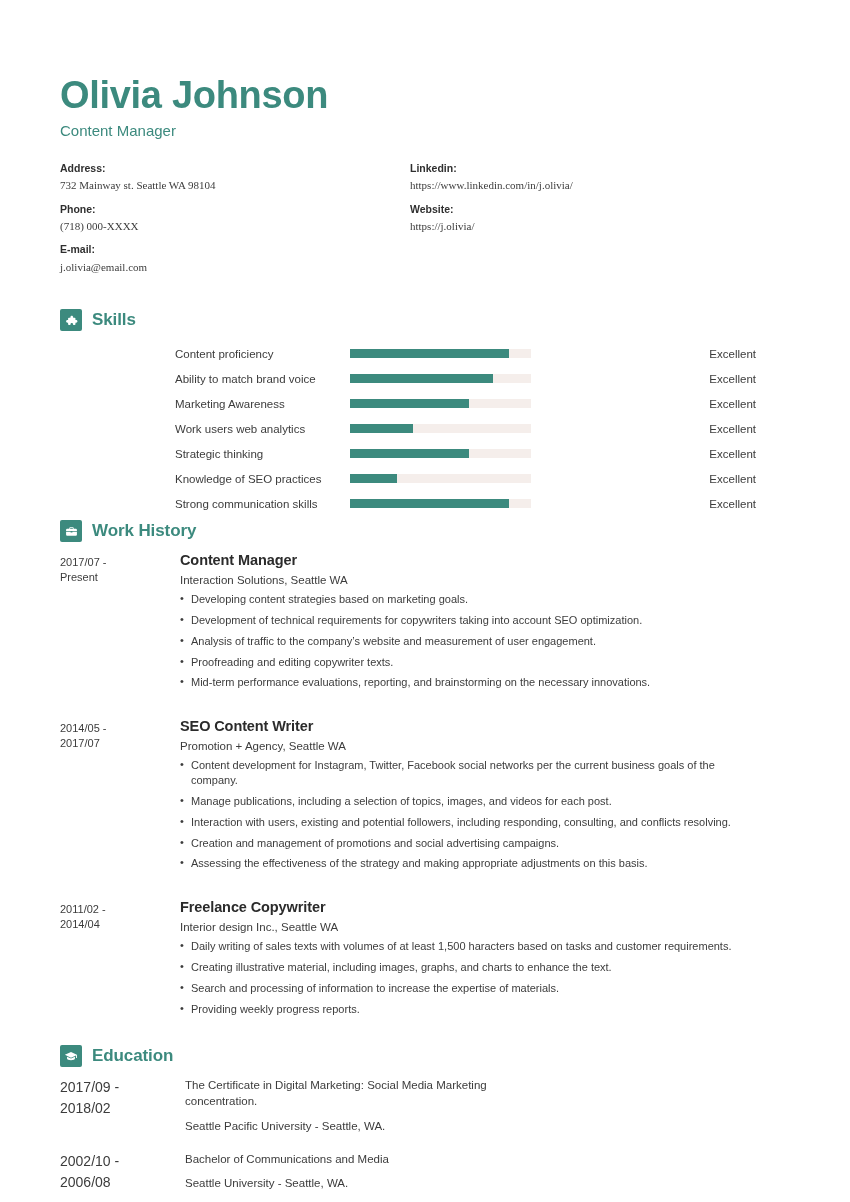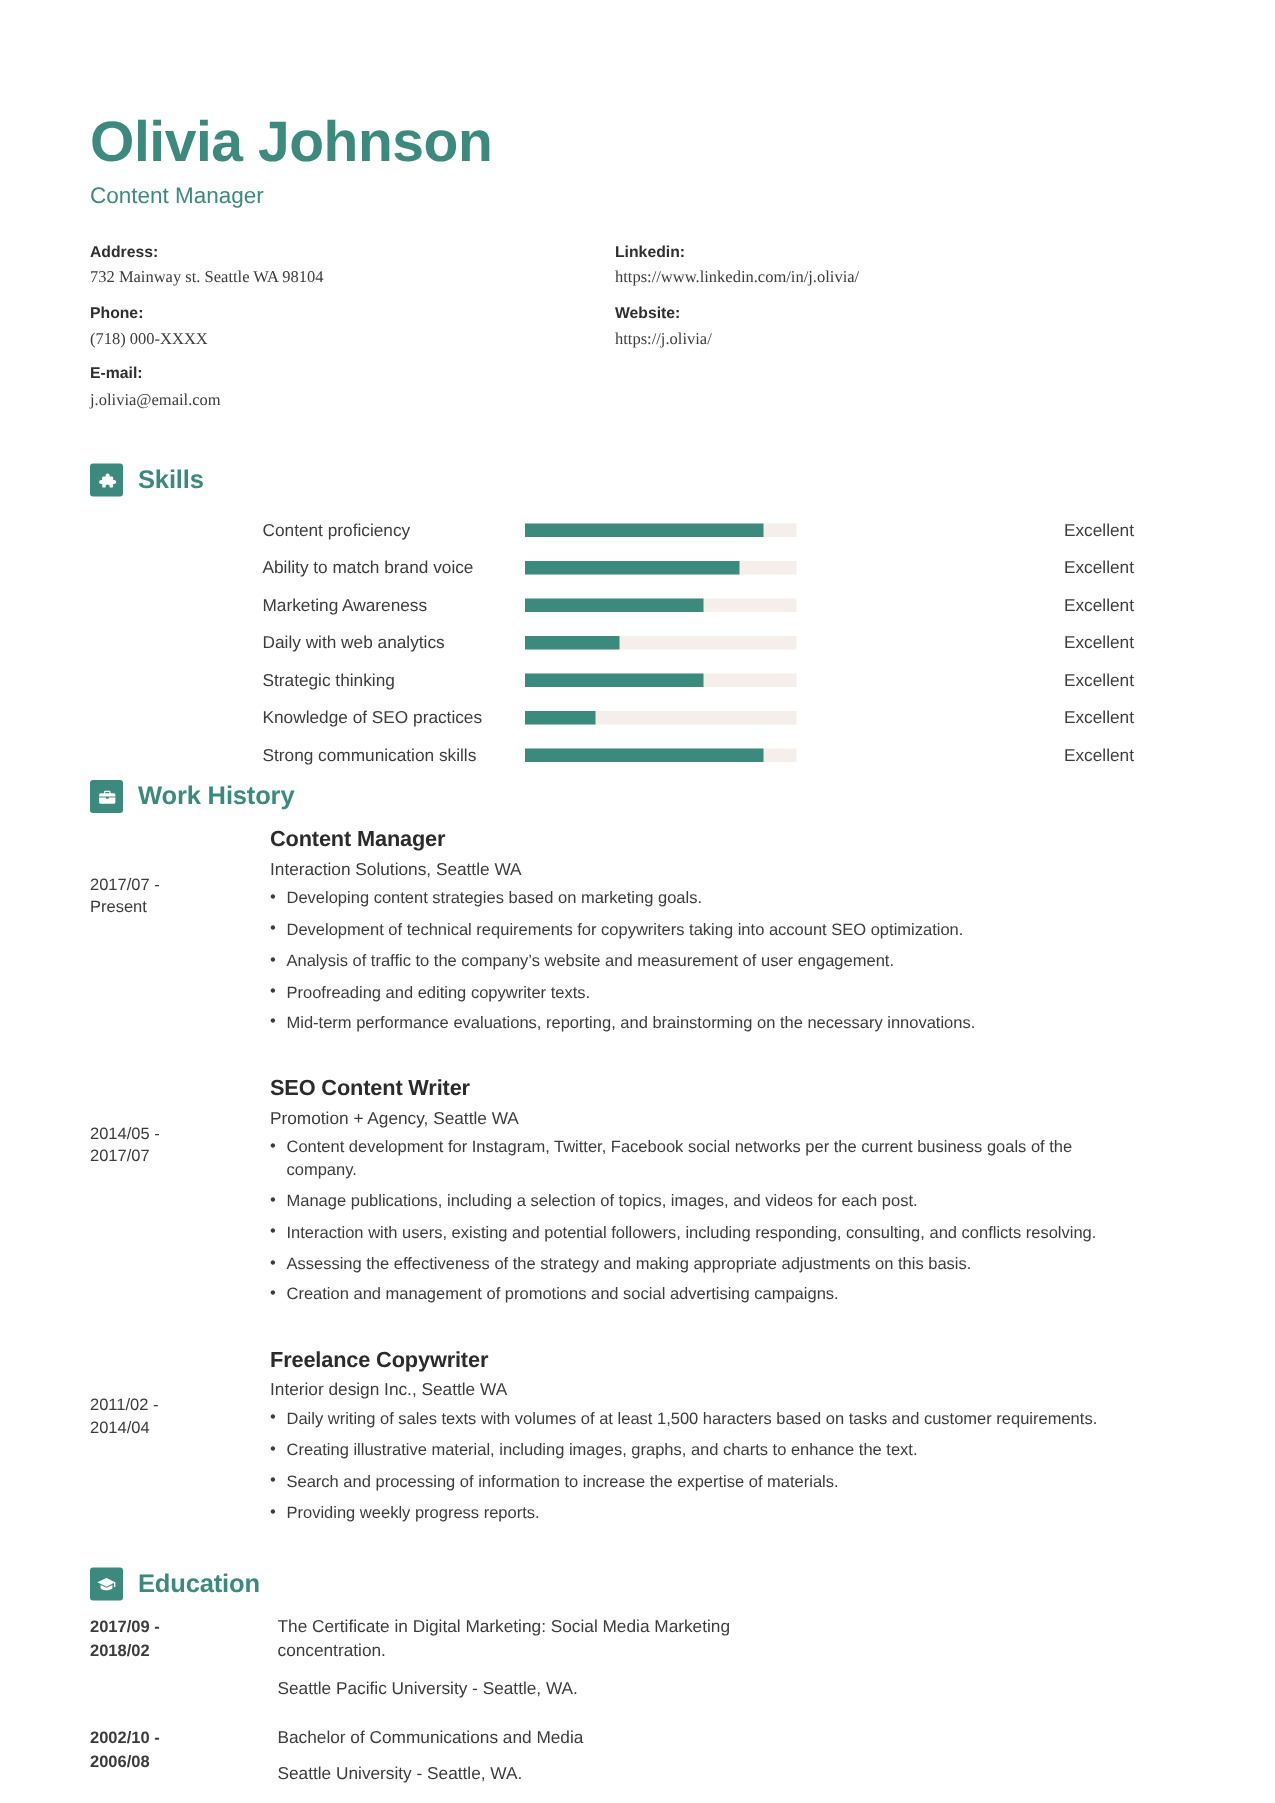--- a/index.html
+++ b/index.html
@@ -127,21 +127,20 @@
   
   .exp-block { margin-bottom: 22px; }
   .exp-row { display: flex; }
   .exp-dates {
     width: 120px;
     flex: 0 0 120px;
     font-size: 11px;
     color: #3c3c3c;
     line-height: 1.35;
     padding-top: 3px;
-    margin-top: 28px;
   }
   .exp-dates span { display: block; }
   .exp-body { flex: 1; }
   .exp-title {
     font-size: 14.5px;
     font-weight: bold;
     color: #2b2b2b;
     margin-bottom: 6px;
     letter-spacing: -0.1px;
   }
@@ -172,24 +171,23 @@
     font-size: 11px;
   }
 
   
   .edu-section { margin-top: 14px; }
   .edu-block { margin-bottom: 16px; }
   .edu-row { display: flex; }
   .edu-dates {
     width: 125px;
     flex: 0 0 125px;
-    font-size: 11px;
+    font-size: 14px;
     color: #3c3c3c;
     line-height: 1.5;
-    font-weight: bold;
   }
   .edu-dates span { display: block; }
   .edu-body { flex: 1; }
   .edu-degree {
     font-size: 11.5px;
     color: #3c3c3c;
     line-height: 1.45;
     margin-bottom: 8px;
     max-width: 330px;
   }
@@ -259,21 +257,21 @@
       <div class="skill-rate">Excellent</div>
     </div>
     <div class="skill-row">
       <div class="skill-name">Marketing Awareness</div>
       <div class="skill-bar">
         <div class="skill-fill" style="width: 66%;"></div>
       </div>
       <div class="skill-rate">Excellent</div>
     </div>
     <div class="skill-row">
-      <div class="skill-name">Daily with web analytics</div>
+      <div class="skill-name">Work users web analytics</div>
       <div class="skill-bar">
         <div class="skill-fill" style="width: 35%;"></div>
       </div>
       <div class="skill-rate">Excellent</div>
     </div>
     <div class="skill-row">
       <div class="skill-name">Strategic thinking</div>
       <div class="skill-bar">
         <div class="skill-fill" style="width: 66%;"></div>
       </div>
@@ -331,22 +329,22 @@
           <span>2014/05 -</span>
           <span>2017/07</span>
         </div>
         <div class="exp-body">
           <div class="exp-title">SEO Content Writer</div>
           <div class="exp-company">Promotion + Agency, Seattle WA</div>
           <ul class="exp-list">
             <li>Content development for Instagram, Twitter, Facebook social networks per the current business goals of the company.</li>
             <li>Manage publications, including a selection of topics, images, and videos for each post.</li>
             <li>Interaction with users, existing and potential followers, including responding, consulting, and conflicts resolving.</li>
+            <li>Creation and management of promotions and social advertising campaigns.</li>
             <li>Assessing the effectiveness of the strategy and making appropriate adjustments on this basis.</li>
-            <li>Creation and management of promotions and social advertising campaigns.</li>
           </ul>
         </div>
       </div>
     </div>
 
     <div class="exp-block">
       <div class="exp-row">
         <div class="exp-dates">
           <span>2011/02 -</span>
           <span>2014/04</span>

